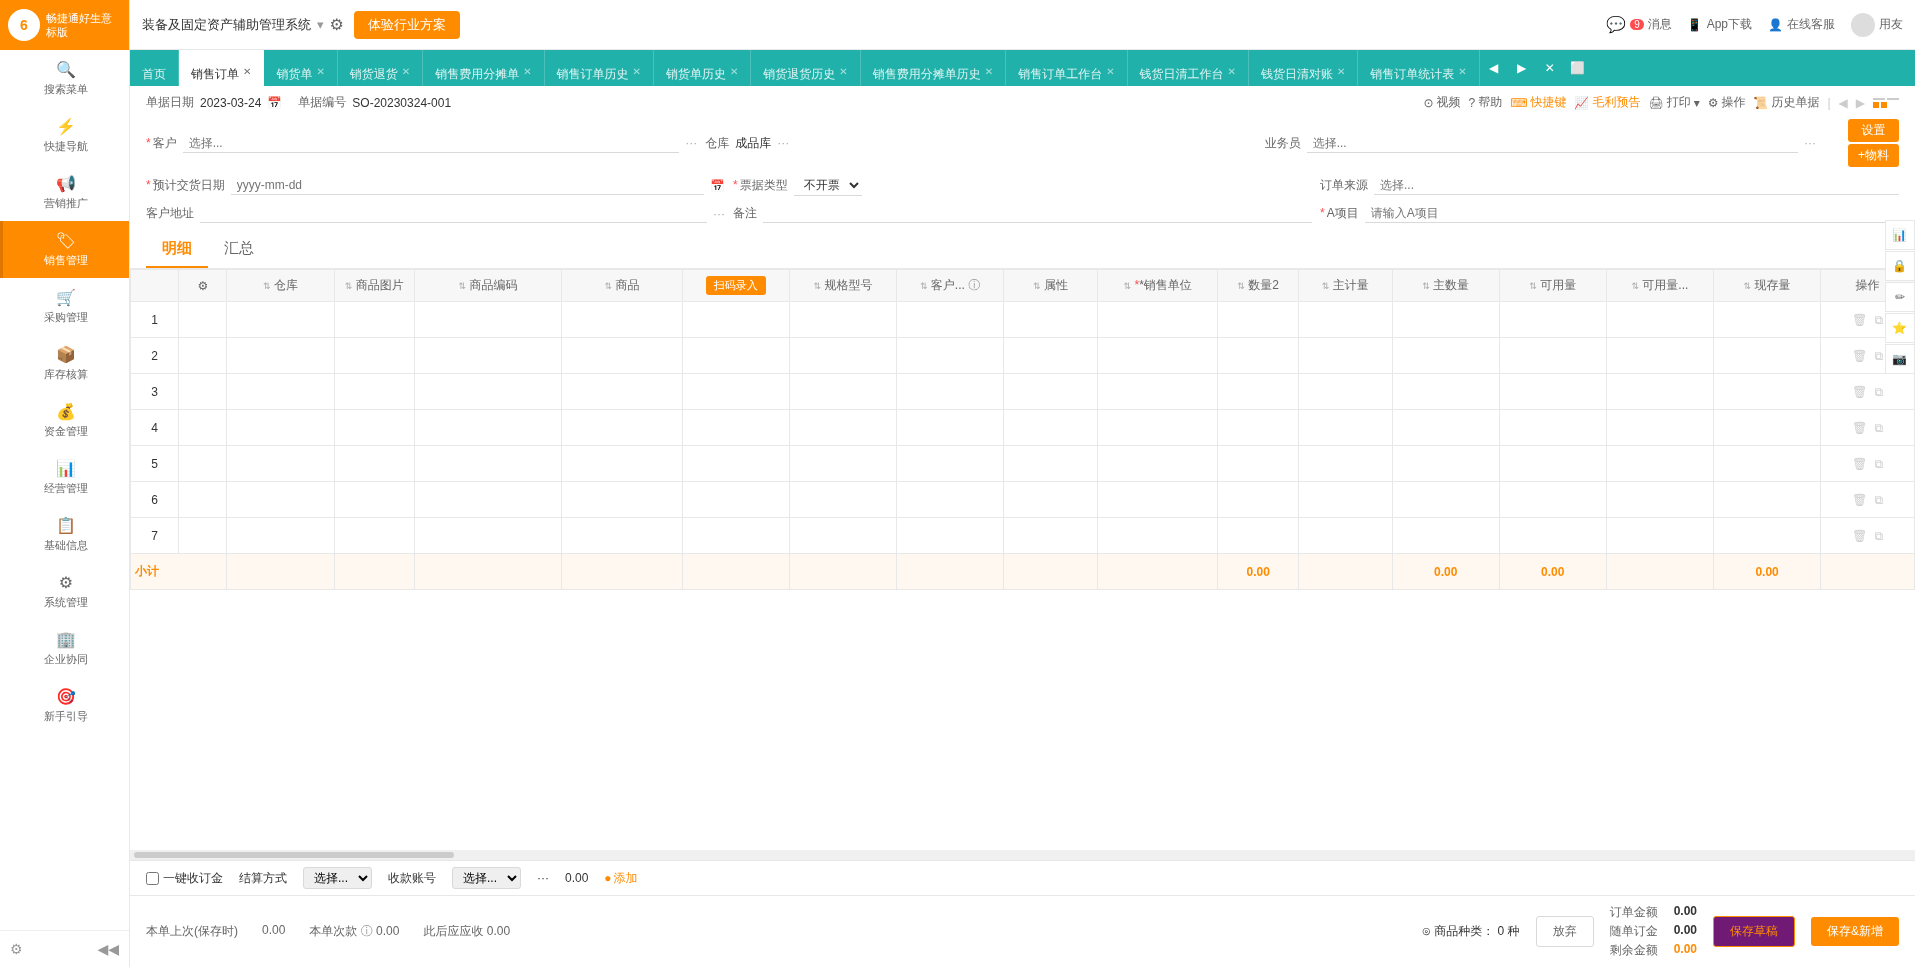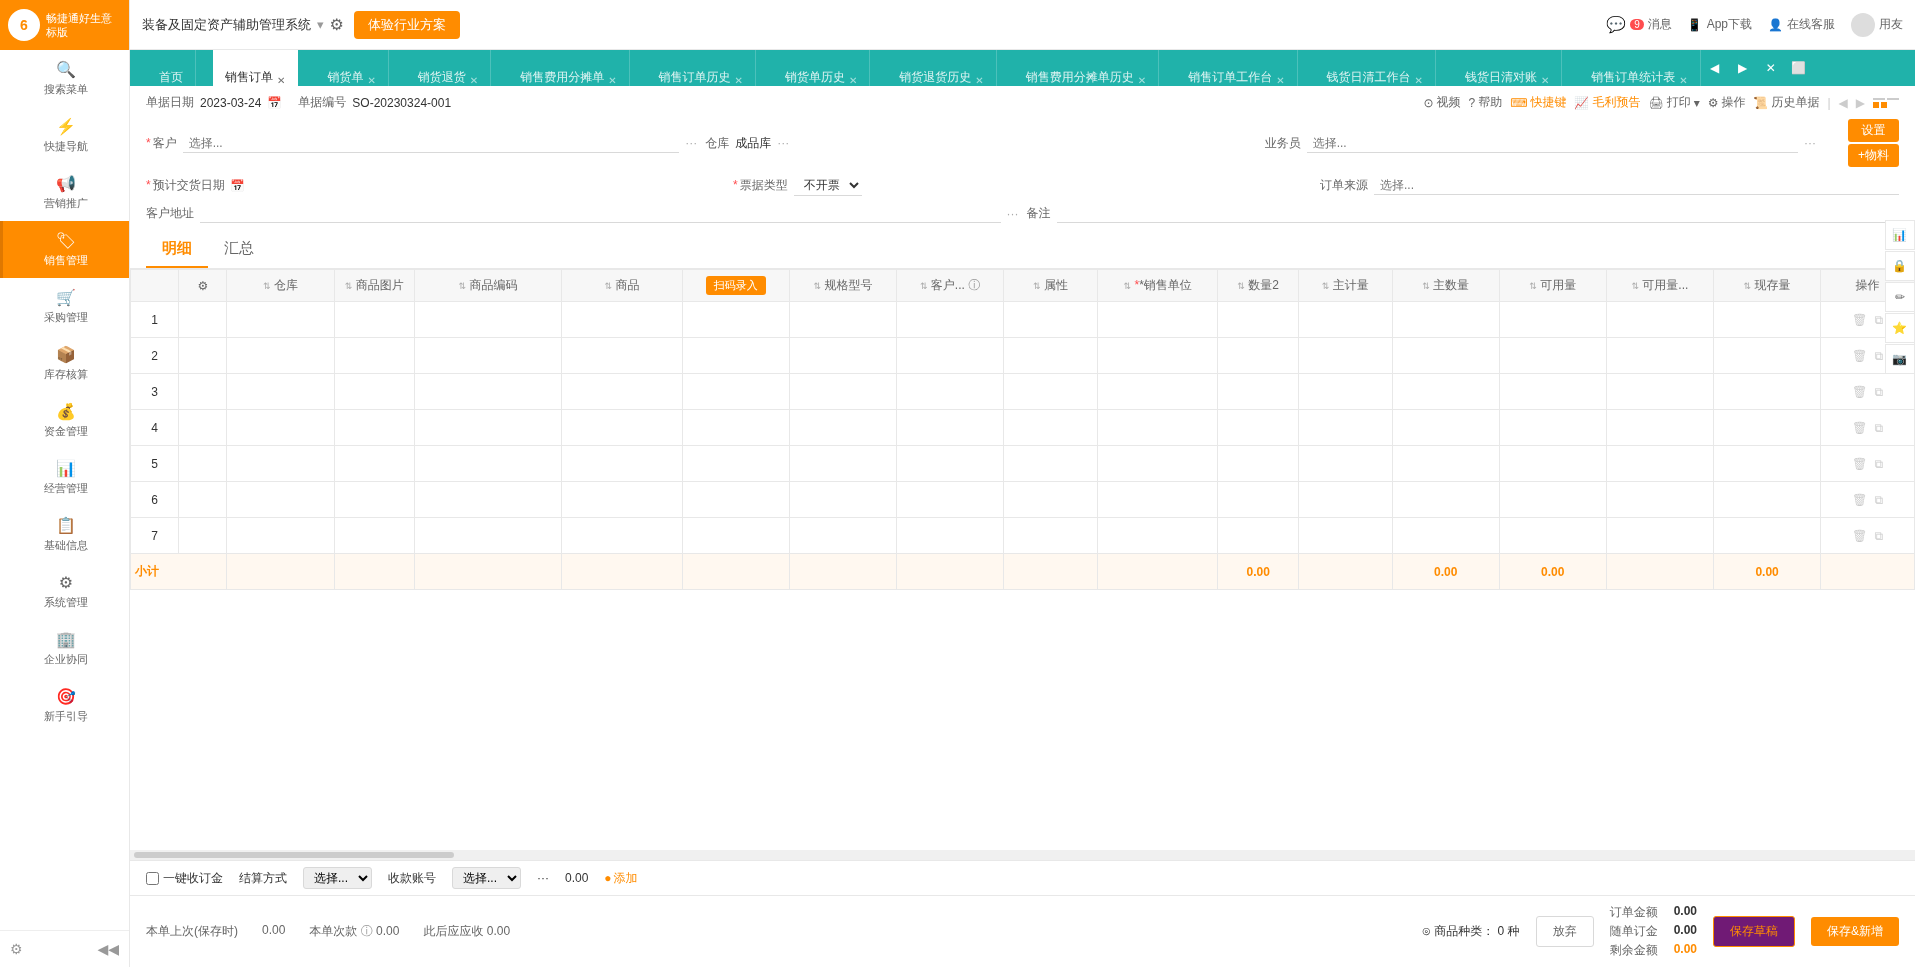--- a/index.html
+++ b/index.html
@@ -24,21 +24,21 @@
     
     .topbar { height: 50px; background: #fff; display: flex; align-items: center; padding: 0 12px; border-bottom: 1px solid #e8e8e8; gap: 10px; }
     .topbar-system { display: flex; align-items: center; gap: 6px; color: #666; font-size: 13px; }
     .topbar-system-name { font-size: 13px; color: #333; }
     .topbar-btn-industry { background: #ff8c00; color: #fff; border: none; padding: 5px 14px; border-radius: 4px; cursor: pointer; font-size: 13px; }
     .topbar-right { margin-left: auto; display: flex; align-items: center; gap: 16px; color: #666; font-size: 12px; }
     .topbar-right-item { display: flex; align-items: center; gap: 4px; cursor: pointer; }
 
     
     .tabbar { height: 36px; background: #20b2aa; display: flex; align-items: stretch; overflow: hidden; flex-shrink: 0; }
-    .tab { display: flex; align-items: flex-end; padding: 0 12px; cursor: pointer; color: rgba(255,255,255,0.85); font-size: 12px; white-space: nowrap; border-right: 1px solid rgba(255,255,255,0.2); gap: 4px; margin-left: 17px; }
+    .tab { display: flex; align-items: flex-start; padding: 16px 12px; cursor: pointer; color: rgba(255,255,255,0.85); font-size: 12px; white-space: nowrap; border-right: 1px solid rgba(255,255,255,0.2); gap: 4px; }
     .tab.active { background: #fff; color: #333; }
     .tab-close { font-size: 10px; opacity: 0.7; }
     .tab-nav-btn { width: 28px; display: flex; align-items: center; justify-content: center; color: #fff; cursor: pointer; font-size: 12px; }
 
     
     .content { flex: 1; display: flex; flex-direction: column; overflow: hidden; background: #f0f2f5; }
     .form-row { display: flex; align-items: center; gap: 8px; margin-bottom: 8px; }
     .form-label { color: #666; white-space: nowrap; font-size: 12px; }
     .form-label.required::before { content: '*'; color: #ff4d4f; margin-right: 2px; }
     .form-value { color: #333; font-size: 12px; }
@@ -313,20 +313,21 @@
         </div>
         <div style="display:flex;flex-direction:column;gap:2px;margin-left:24px;">
           <button style="background:#ff8c00;color:#fff;border:none;padding:3px 10px;border-radius:3px;cursor:pointer;font-size:12px;">设置</button>
           <button style="background:#ff8c00;color:#fff;border:none;padding:3px 10px;border-radius:3px;cursor:pointer;font-size:12px;">+物料</button>
         </div>
       </div>
 
       <div class="form-row">
         <div class="form-field" style="flex:1;">
           <span class="form-label required">预计交货日期</span>
+          <input class="form-input" style="flex: 1 1 0%;" placeholder="yyyy-mm-dd">
           <span style="color:#999;cursor:pointer;">📅</span>
         </div>
         <div class="form-field" style="flex:1;">
           <span class="form-label required">票据类型</span>
           <select class="form-select">
             <option>不开票</option>
           </select>
         </div>
         <div class="form-field" style="flex:1;">
           <span class="form-label">订单来源</span>
@@ -336,20 +337,24 @@
 
       <div class="form-row">
         <div class="form-field" style="flex:1;">
           <span class="form-label">客户地址</span>
           <input class="form-input" style="flex: 1 1 0%;">
           <span class="form-dots">···</span>
         </div>
         <div class="form-field" style="flex:1;">
           <span class="form-label">备注</span>
           <input class="form-input" style="flex: 1 1 0%;">
+        </div>
+        <div class="form-field" style="flex:1;">
+          <span class="form-label required">A项目</span>
+          <input class="form-input" style="flex: 1 1 0%;" placeholder="请输入A项目">
         </div>
       </div>
 
     </div>
 
     <div class="detail-tabs">
       <div class="detail-tab active">明细</div>
       <div class="detail-tab">汇总</div>
     </div>
 

